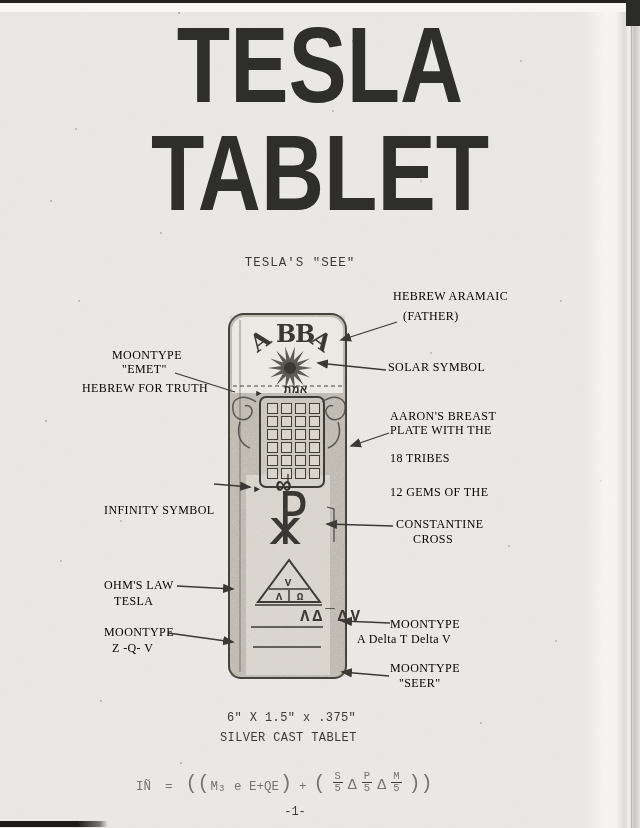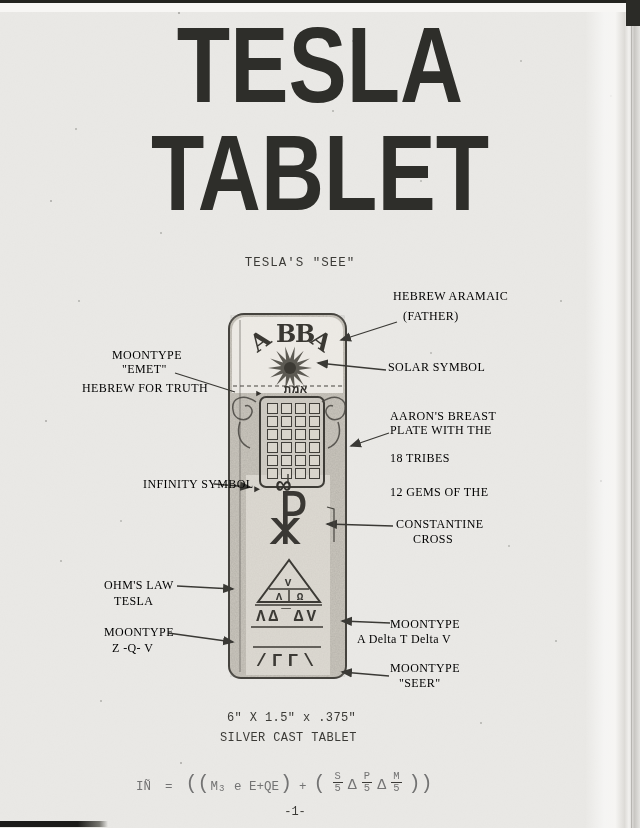--- a/index.html
+++ b/index.html
@@ -39,21 +39,21 @@
   .tab-light-mid{position:absolute;left:16px;top:160px;width:84px;height:200px;background:rgba(233,230,223,.6);}
   .abba{position:absolute;font-family:"DejaVu Serif","Liberation Serif",serif;font-weight:700;font-size:24px;line-height:24px;color:#3a3833;}
   .heb{position:absolute;left:38px;top:68px;width:56px;text-align:center;font-size:12px;font-weight:700;letter-spacing:1px;color:#33312d;}
   .heb-arrow{position:absolute;left:26px;top:74px;font-size:9px;color:#33312d;}
   .bp{position:absolute;left:29px;top:81px;width:62px;height:88px;border:2px solid #3e3c37;border-radius:7px;background:rgba(214,210,202,.55);}
   .bp-grid{position:absolute;left:6px;top:5px;display:grid;grid-template-columns:repeat(4,11px);grid-auto-rows:11px;gap:2px 3px;}
   .gem{border:1.5px solid #403e39;background:#d9d5cc;}
   .inf{position:absolute;left:0;top:160px;width:100%;text-align:center;font-size:25px;font-weight:700;line-height:24px;color:#34322e;transform:translateX(-4px);}
   .inf-arrow{position:absolute;left:24px;top:169px;font-size:10px;color:#34322e;}
   .chirho{position:absolute;left:0;top:180px;width:100%;text-align:center;font-family:"DejaVu Sans",sans-serif;font-size:58px;line-height:58px;color:#3a3834;}
-  .mt{position:absolute;left:0;width:100%;text-align:center;color:#3c3a35;font-weight:700;}
+  .mt{position:absolute;left:0;width:100%;text-align:center;color:#3c3a35;font-weight:700;padding-left:44px;}
   .mt1{top:293px;font-size:16px;letter-spacing:3px;}
   .mt2{top:315px;font-size:15px;letter-spacing:5px;}
   .mt3{top:336px;font-size:18px;letter-spacing:5px;}
   
   .foot{position:absolute;font-size:12px;letter-spacing:.4px;white-space:pre;}
   .formula{position:absolute;left:136px;top:771px;display:flex;align-items:flex-end;font-size:12.5px;color:#737373;}
   .formula .paren{font-size:20px;font-weight:400;line-height:1;margin:0 1px;}
   .formula .sup{font-size:9px;margin:-10px 2px 0 1px;}
   .frac{display:inline-flex;flex-direction:column;align-items:center;font-size:10.5px;line-height:11px;margin:0 2px;}
   .frac .n{border-bottom:1px solid #3b3a36;padding:0 2px;}
@@ -130,21 +130,20 @@
           <div class="gem"></div>
           <div class="gem"></div>
       </div>
     </div>
 
     <span class="inf-arrow">►</span>
     <div class="inf">∞</div>
     <div class="chirho">☧</div>
 
     <div class="mt mt1">ΛΔ‾ΔV</div>
-    <div class="mt mt3">/ΓΓ\</div>
   </div>
 
   <svg class="noi" width="640" height="828">
     <defs>
       <marker id="ah" viewBox="0 0 10 8" refX="8.5" refY="4" markerWidth="9" markerHeight="8" orient="auto">
         <path d="M0,0 L10,4 L0,8 z" fill="#3a3935"></path>
       </marker>
     </defs>
     <g stroke="#3a3935" stroke-width="1.3" fill="none">
       <line x1="397" y1="322" x2="341" y2="340" marker-end="url(#ah)"></line>
@@ -190,21 +189,21 @@
   <div class="lbl" style="left:122px;top:363px;">"EMET"</div>
   <div class="lbl" style="left:82px;top:382px;">HEBREW FOR TRUTH</div>
 
   <div class="lbl" style="left:388px;top:361px;">SOLAR SYMBOL</div>
 
   <div class="lbl" style="left:390px;top:410px;">AARON'S BREAST</div>
   <div class="lbl" style="left:390px;top:424px;">PLATE WITH THE</div>
   <div class="lbl" style="left:390px;top:438px;margin-top:48px;">12 GEMS OF THE</div>
   <div class="lbl" style="left:390px;top:452px;">18 TRIBES</div>
 
-  <div class="lbl" style="left:104px;top:478px;margin-left:39px;">INFINITY SYMBOL</div>
+  <div class="lbl" style="left:104px;top:504px;">INFINITY SYMBOL</div>
 
   <div class="lbl" style="left:396px;top:518px;">CONSTANTINE</div>
   <div class="lbl" style="left:413px;top:533px;">CROSS</div>
 
   <div class="lbl" style="left:104px;top:579px;">OHM'S LAW</div>
   <div class="lbl" style="left:114px;top:595px;">TESLA</div>
 
   <div class="lbl" style="left:104px;top:626px;">MOONTYPE</div>
   <div class="lbl" style="left:112px;top:642px;">Z -Q- V</div>
 

